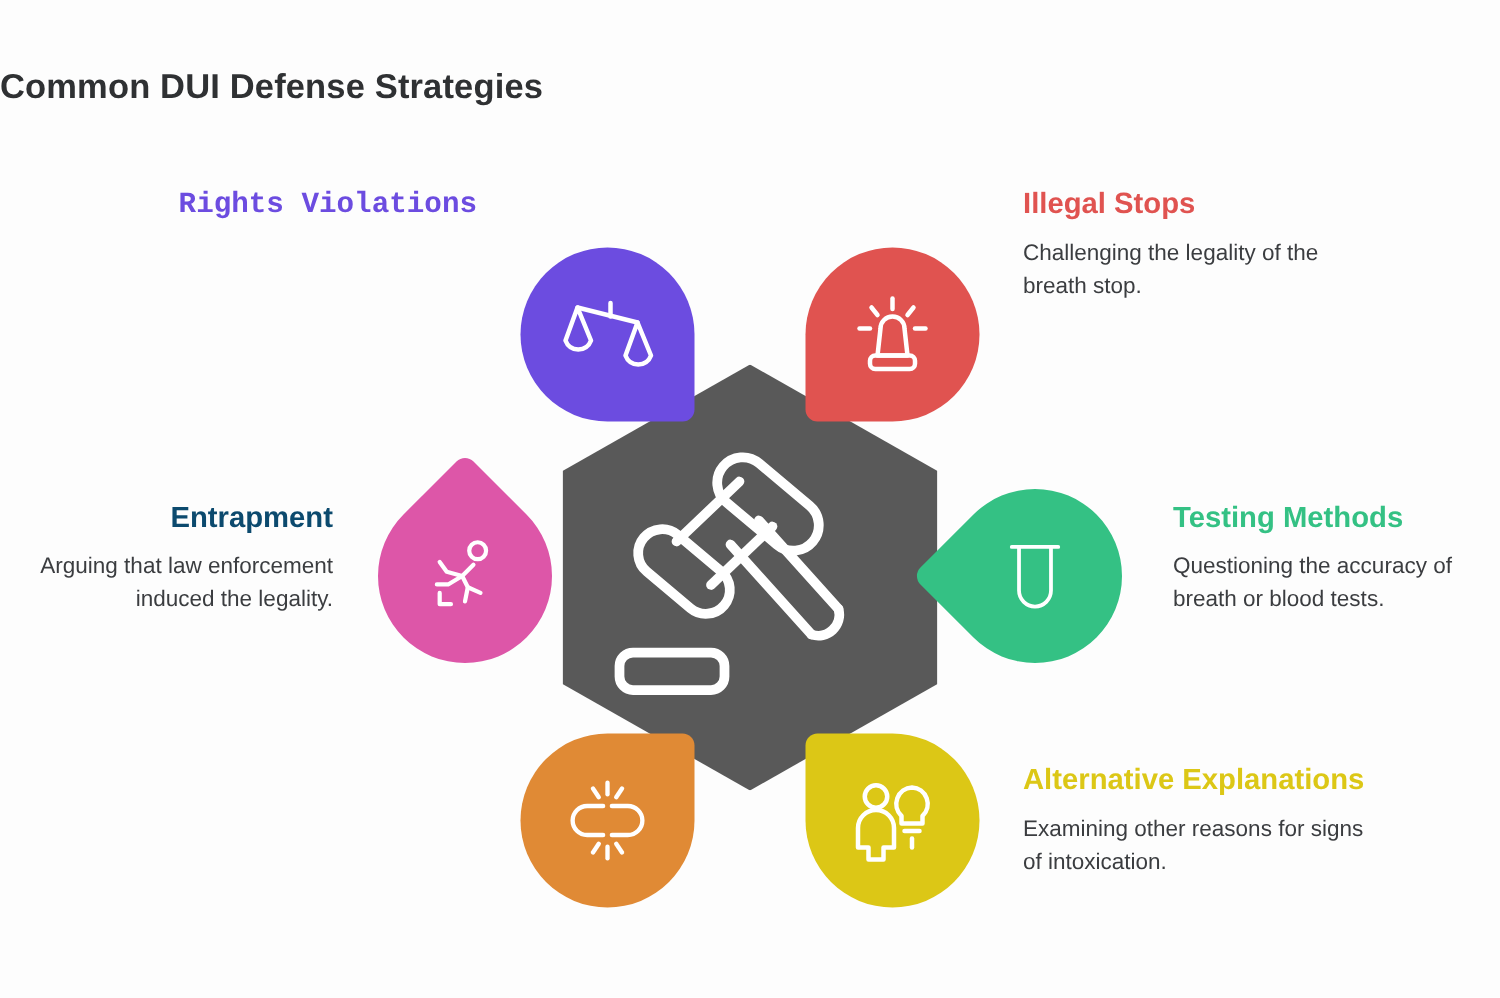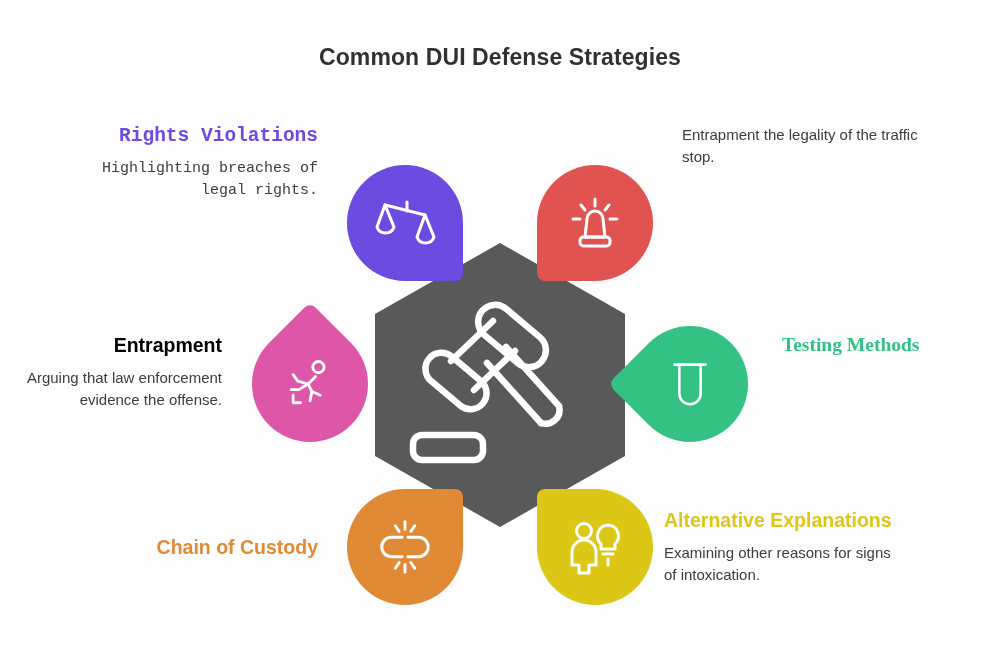--- a/index.html
+++ b/index.html
@@ -14,21 +14,20 @@
     overflow: hidden;
     font-family: "Liberation Sans", sans-serif;
     background: #fdfdfd;
   }
 
   #page-title {
     position: absolute;
     top: 44px;
     left: 0;
     width: 1000px;
-    text-align: center;
     font-size: 23px;
     font-weight: bold;
     color: #2f3133;
     letter-spacing: 0.1px;
   }
 
   
   .hex-wrap {
     position: absolute;
     left: 375px;
@@ -104,23 +103,23 @@
     font-size: 15px;
     line-height: 1.45;
     color: #3b3d40;
   }
   .align-right { text-align: right; }
   .align-left  { text-align: left; }
 
   .lb-rights      { left: 78px;  top: 124px; font-family: Liberation Mono, monospace; }
   .lb-illegal     { left: 682px; top: 124px; }
   .lb-entrapment  { left: 0px;   top: 333px; width: 222px; }
-  .lb-testing     { left: 782px; top: 333px; width: 210px; font-family: Liberation Serif, serif; }
+  .lb-testing     { left: 782px; top: 333px; width: 210px; }
   .lb-chain       { left: 78px;  top: 535px; }
-  .lb-alt         { left: 664px; top: 508px; width: 230px; }
+  .lb-alt         { left: 682px; top: 508px; width: 230px; }
 </style>
 </head>
 <body style="background: rgb(253, 253, 253);">
 
 <div id="page-title">Common DUI Defense Strategies</div>
 
 <div class="hex-wrap">
   <div class="hex" style="background: rgb(89, 89, 89);"></div>
   <svg class="gavel-icon" viewBox="0 0 250 284">
     <g fill="none" stroke="#ffffff" stroke-width="6.5" stroke-linecap="round" stroke-linejoin="round">
@@ -216,36 +215,36 @@
       <path d="M9 50 L9 37 a12 12 0 0 1 24 0 L33 50 L26 50 L26 58 L16 58 L16 50 Z"></path>
       <path d="M45 10 a11 11 0 0 1 7 19 L52 34 L38 34 L38 29 a11 11 0 0 1 7 -19 Z"></path>
       <line x1="40" y1="39" x2="50" y2="39"></line>
       <line x1="45" y1="44" x2="45" y2="50"></line>
     </svg>
   </div>
 </div>
 
 <div class="label-block lb-rights align-right">
   <div class="lbl-title" style="color: rgb(108, 76, 224);">Rights Violations</div>
-  <div class="lbl-desc">Highlighting breaches of legal rights.</div>
 </div>
 
 <div class="label-block lb-illegal align-left">
-  <div class="lbl-desc">Entrapment the legality of the traffic stop.</div>
+  <div class="lbl-title" style="color: rgb(224, 83, 80);">Illegal Stops</div>
+  <div class="lbl-desc">Challenging the legality of the breath stop.</div>
 </div>
 
 <div class="label-block lb-entrapment align-right">
-  <div class="lbl-title" style="color: #000000; text-align: right;">Entrapment</div>
-  <div class="lbl-desc">Arguing that law enforcement evidence the offense.</div>
+  <div class="lbl-title" style="color: #0c4a6e; text-align: right;">Entrapment</div>
+  <div class="lbl-desc">Arguing that law enforcement induced the legality.</div>
 </div>
 
 <div class="label-block lb-testing align-left">
   <div class="lbl-title" style="color: rgb(52, 193, 132);">Testing Methods</div>
+  <div class="lbl-desc">Questioning the accuracy of breath or blood tests.</div>
 </div>
 
 <div class="label-block lb-chain align-right">
-  <div class="lbl-title" style="color: rgb(224, 138, 53);">Chain of Custody</div>
 </div>
 
 <div class="label-block lb-alt align-left">
   <div class="lbl-title" style="color: rgb(220, 199, 22);">Alternative Explanations</div>
   <div class="lbl-desc">Examining other reasons for signs of intoxication.</div>
 </div>
 
 </body></html>

